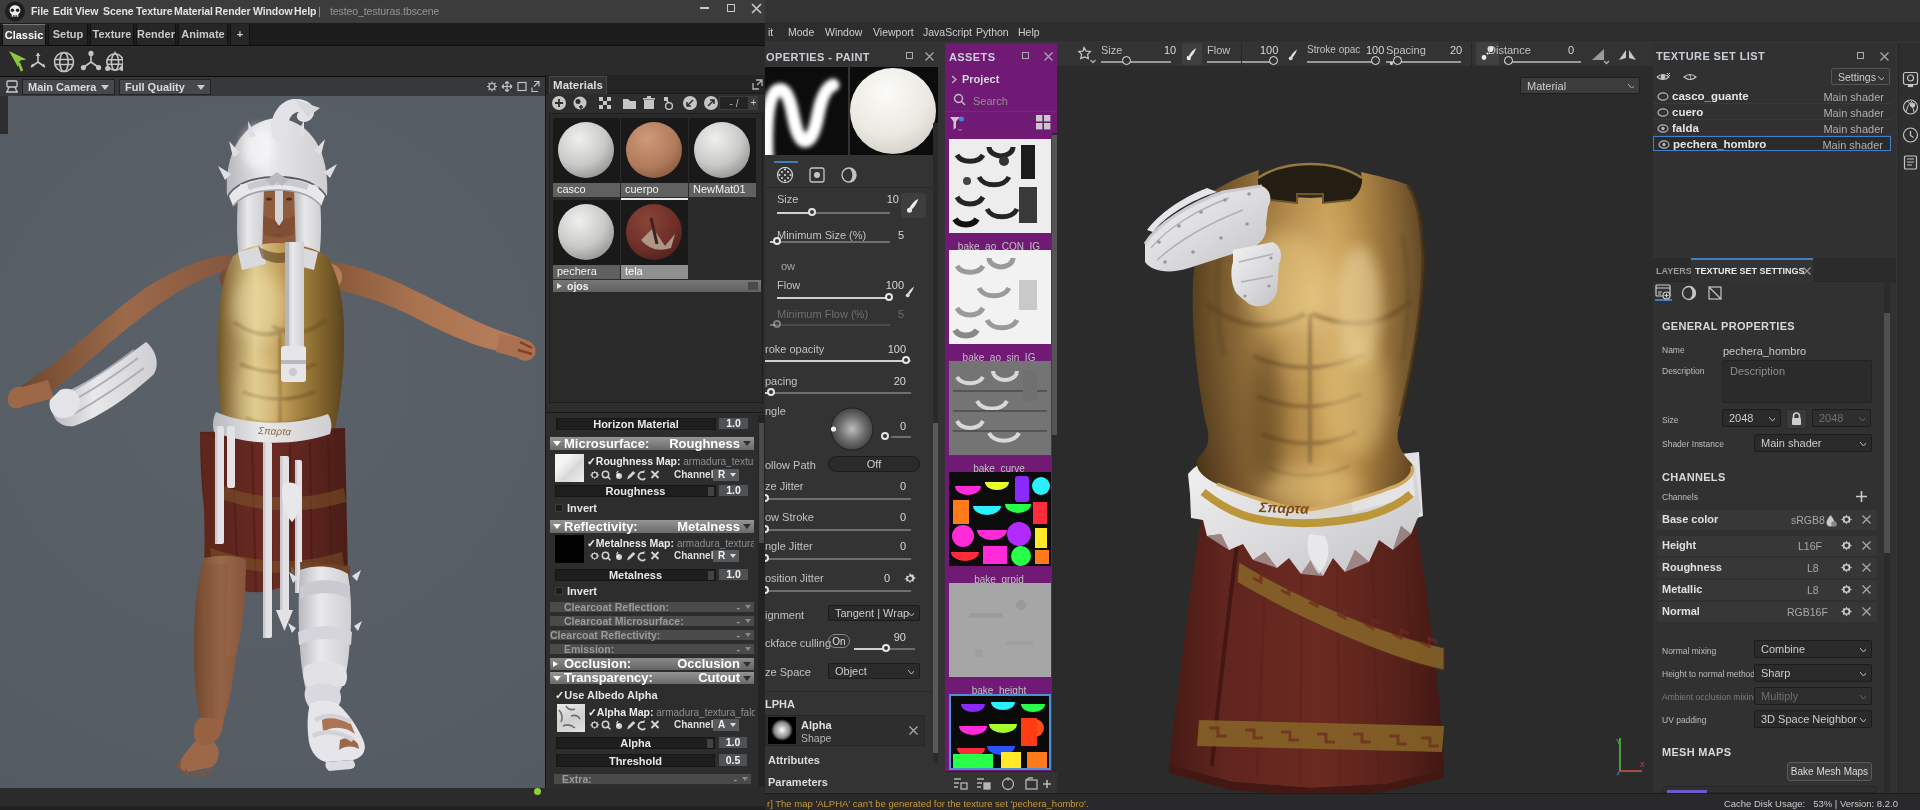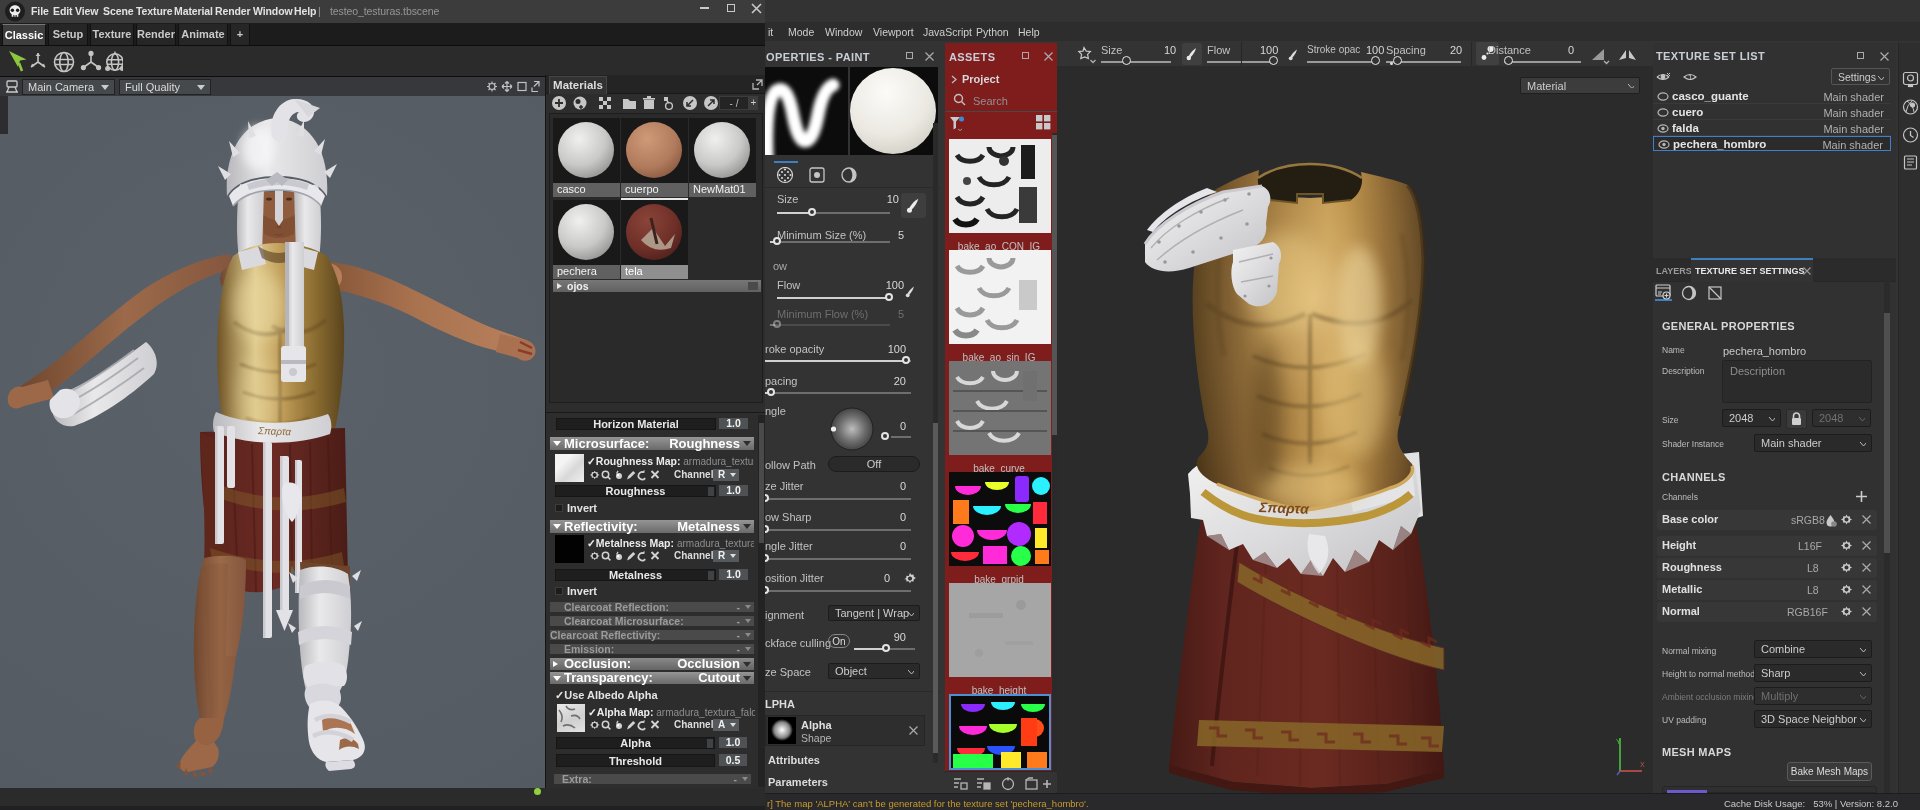--- a/index.html
+++ b/index.html
@@ -7,21 +7,21 @@
 #stage{position:absolute;top:0;left:0;width:1920px;height:810px;}
 
 #mm{position:absolute;top:0;left:0;width:765px;height:810px;background:#2b2b2b;overflow:hidden;}
 #mm-menubar{position:absolute;top:0;left:0;width:765px;height:23px;background:#3c3c3c;}
 .mm-menu{position:absolute;top:5px;font-size:10.5px;font-weight:700;color:#e2e2e2;letter-spacing:-0.1px;}
 #mm-tabs{position:absolute;top:23px;left:0;width:765px;height:22px;background:#1c1c1c;}
 .mm-tab{position:absolute;top:1px;height:21px;background:#262626;color:#c9c9c9;font-size:11px;font-weight:700;text-align:center;line-height:21px;border-left:1px solid #111;border-right:1px solid #111;}
 .mm-tab.act{background:#3e3e3e;color:#fff;border-top:1px solid #777;}
 #mm-toolbar{position:absolute;top:45px;left:0;width:765px;height:32px;background:#2b2b2b;border-top:1px solid #0d0d0d;border-bottom:1px solid #0d0d0d;}
 #mm-cambar{position:absolute;top:77px;left:0;width:545px;height:19px;background:#36383b;}
-.mm-drop{position:absolute;top:1.5px;height:16px;background:#46494c;border:1px solid #222;color:#dadada;font-size:11px;font-weight:400;line-height:14px;padding-left:5px;}
+.mm-drop{position:absolute;top:1.5px;height:16px;background:#46494c;border:1px solid #222;color:#dadada;font-size:11px;font-weight:700;line-height:14px;padding-left:5px;}
 .mm-drop .car{position:absolute;right:5px;top:5px;width:0;height:0;border-left:4px solid transparent;border-right:4px solid transparent;border-top:5px solid #ccc;}
 #mm-vp{position:absolute;top:96px;left:0;width:545px;height:692px;background:radial-gradient(ellipse 130% 100% at 48% 40%,#5b6169 0%,#565c64 60%,#50565e 100%);overflow:hidden;}
 #mm-bot{position:absolute;top:788px;left:0;width:765px;height:22px;background:#28282a;border-top:1px solid #111;}
 #mm-bot2{position:absolute;top:806px;left:0;width:765px;height:4px;background:#202022;}
 
 #mm-rp{position:absolute;top:75px;left:545px;width:220px;height:713px;background:#2d2d2d;border-left:1px solid #151515;}
 
 #sp{position:absolute;top:0;left:765px;width:1155px;height:810px;background:#333;overflow:hidden;}
 #sp-title{position:absolute;top:0;left:0;width:1155px;height:22px;background:#fff;border-top:1px solid #8a8a8a;}
 .mat{position:absolute;width:67px;height:65px;}
@@ -61,21 +61,21 @@
 #sp-menubar{position:absolute;top:22px;left:0;width:1155px;height:19px;background:#2d2d2d;padding-left:6px;}
 .sp-menu{position:absolute;top:4px;font-size:10.5px;color:#cfcfcf;}
 #sp-status{position:absolute;top:793px;left:0;width:1155px;height:17px;background:#29292b;border-top:1px solid #1c1c1c;}
 .phead{font-size:11px;font-weight:700;color:#c9ced6;letter-spacing:0.4px;}
 .lbl{font-size:11px;color:#c2c2c2;}
 .val{font-size:11px;color:#d8d8d8;}
 .ddbox{position:absolute;background:#2a2a2a;border:1px solid #1c1c1c;border-radius:2px;color:#ccc;font-size:11px;line-height:15px;padding-left:6px;}
 .ddbox .car{position:absolute;right:5px;top:6px;width:6px;height:4px;}
 
 #pp{position:absolute;top:43px;left:0;width:175px;height:750px;background:#333;overflow:hidden;}
-#ap{position:absolute;top:43px;left:180px;width:112px;height:750px;background:#7f1d1d;text-decoration:underline;}
+#ap{position:absolute;top:43px;left:180px;width:112px;height:750px;background:#701a75;text-decoration:underline;}
 #tsl{position:absolute;top:43px;left:888px;width:243px;height:750px;background:#313131;}
 #rstrip{position:absolute;top:43px;left:1133px;width:22px;height:750px;background:#2e2e2e;border-left:1px solid #252525;}
 #sp-toolbar{position:absolute;top:43px;left:295px;width:590px;height:23px;background:#333;}
 #sp-vp{position:absolute;top:66px;left:292px;width:596px;height:727px;background:#2b2b2b;overflow:hidden;}
 </style></head>
 <body>
 <div id="stage">
 
   <div id="mm">
     <div id="mm-menubar">
@@ -728,21 +728,21 @@
       <div style="position:absolute;left:136px;top:150px;width:25px;height:25px;background:#3e3e3e;border-radius:3px"><svg width="25" height="25" viewBox="0 0 26 26">
             <path d="M8 19c0-5 6-11 10-13-1.5 5-5 11-10 13z" fill="#ececec"></path>
             <circle cx="8.8" cy="18" r="2.6" fill="#ececec"></circle>
           </svg></div>
       <span class="lbl" style="position:absolute;left:12px;top:186px">Minimum Size (%)</span>
         <span class="val" style="position:absolute;right:36px;top:186px">5</span>
       <div class="trk" style="left:5px;top:198px;width:120px">
           <i style="width:8px"></i>
         </div>
         <div class="knob" style="left:8px;top:194px"></div>
-      <span class="lbl" style="position:absolute;left:8px;top:217px;color:#a8a8a8">ow</span>
+      <span class="lbl" style="position:absolute;left:16px;top:217px;color:#a8a8a8">ow</span>
       <span class="lbl" style="position:absolute;left:12px;top:236px">Flow</span>
         <span class="val" style="position:absolute;right:36px;top:236px">100</span>
       <div class="trk" style="left:12px;top:254px;width:113px">
           <i style="width:110px"></i>
         </div>
         <div class="knob" style="left:120px;top:250px"></div>
       <svg class="abs" style="left:138px;top:240px" width="16" height="17" viewBox="0 0 16 17">
           <path d="M4 13c0-3.5 4.5-8 7-9.5-1 3.5-3.5 8-7 9.5z" fill="#dcdcdc"></path>
           <circle cx="4.7" cy="12.3" r="1.9" fill="#dcdcdc"></circle>
         </svg>
@@ -779,21 +779,21 @@
           <circle cx="4.5" cy="23" r="2.6" fill="#f0f0f0"></circle>
         </svg>
       <div class="knob" style="left:116px;top:389px"></div>
       <div class="trk" style="left:126px;top:393px;width:20px"></div>
       <span class="lbl" style="position:absolute;left:0px;top:416px">ollow Path</span>
       <div class="ddbox" style="left:63px;top:413px;width:92px;height:16px;border-radius:8px;text-align:center;padding:0">Off</div>
       <span class="lbl" style="position:absolute;left:0px;top:437px">ze Jitter</span>
         <span class="val" style="position:absolute;right:34px;top:437px">0</span>
       <div class="trk" style="left:0px;top:455px;width:146px"></div>
         <div class="knob" style="left:-4px;top:451px"></div>
-      <span class="lbl" style="position:absolute;left:0px;top:468px">ow Sharp</span>
+      <span class="lbl" style="position:absolute;left:0px;top:468px">ow Stroke</span>
         <span class="val" style="position:absolute;right:34px;top:468px">0</span>
       <div class="trk" style="left:0px;top:486px;width:146px"></div>
         <div class="knob" style="left:-4px;top:482px"></div>
       <span class="lbl" style="position:absolute;left:0px;top:497px">ngle Jitter</span>
         <span class="val" style="position:absolute;right:34px;top:497px">0</span>
       <div class="trk" style="left:0px;top:515px;width:146px"></div>
         <div class="knob" style="left:-4px;top:511px"></div>
       <span class="lbl" style="position:absolute;left:0px;top:529px">osition Jitter</span>
         <span class="val" style="position:absolute;right:50px;top:529px">0</span>
       <svg class="abs" style="left:138px;top:528px" width="14" height="14" viewBox="0 0 12 12">

